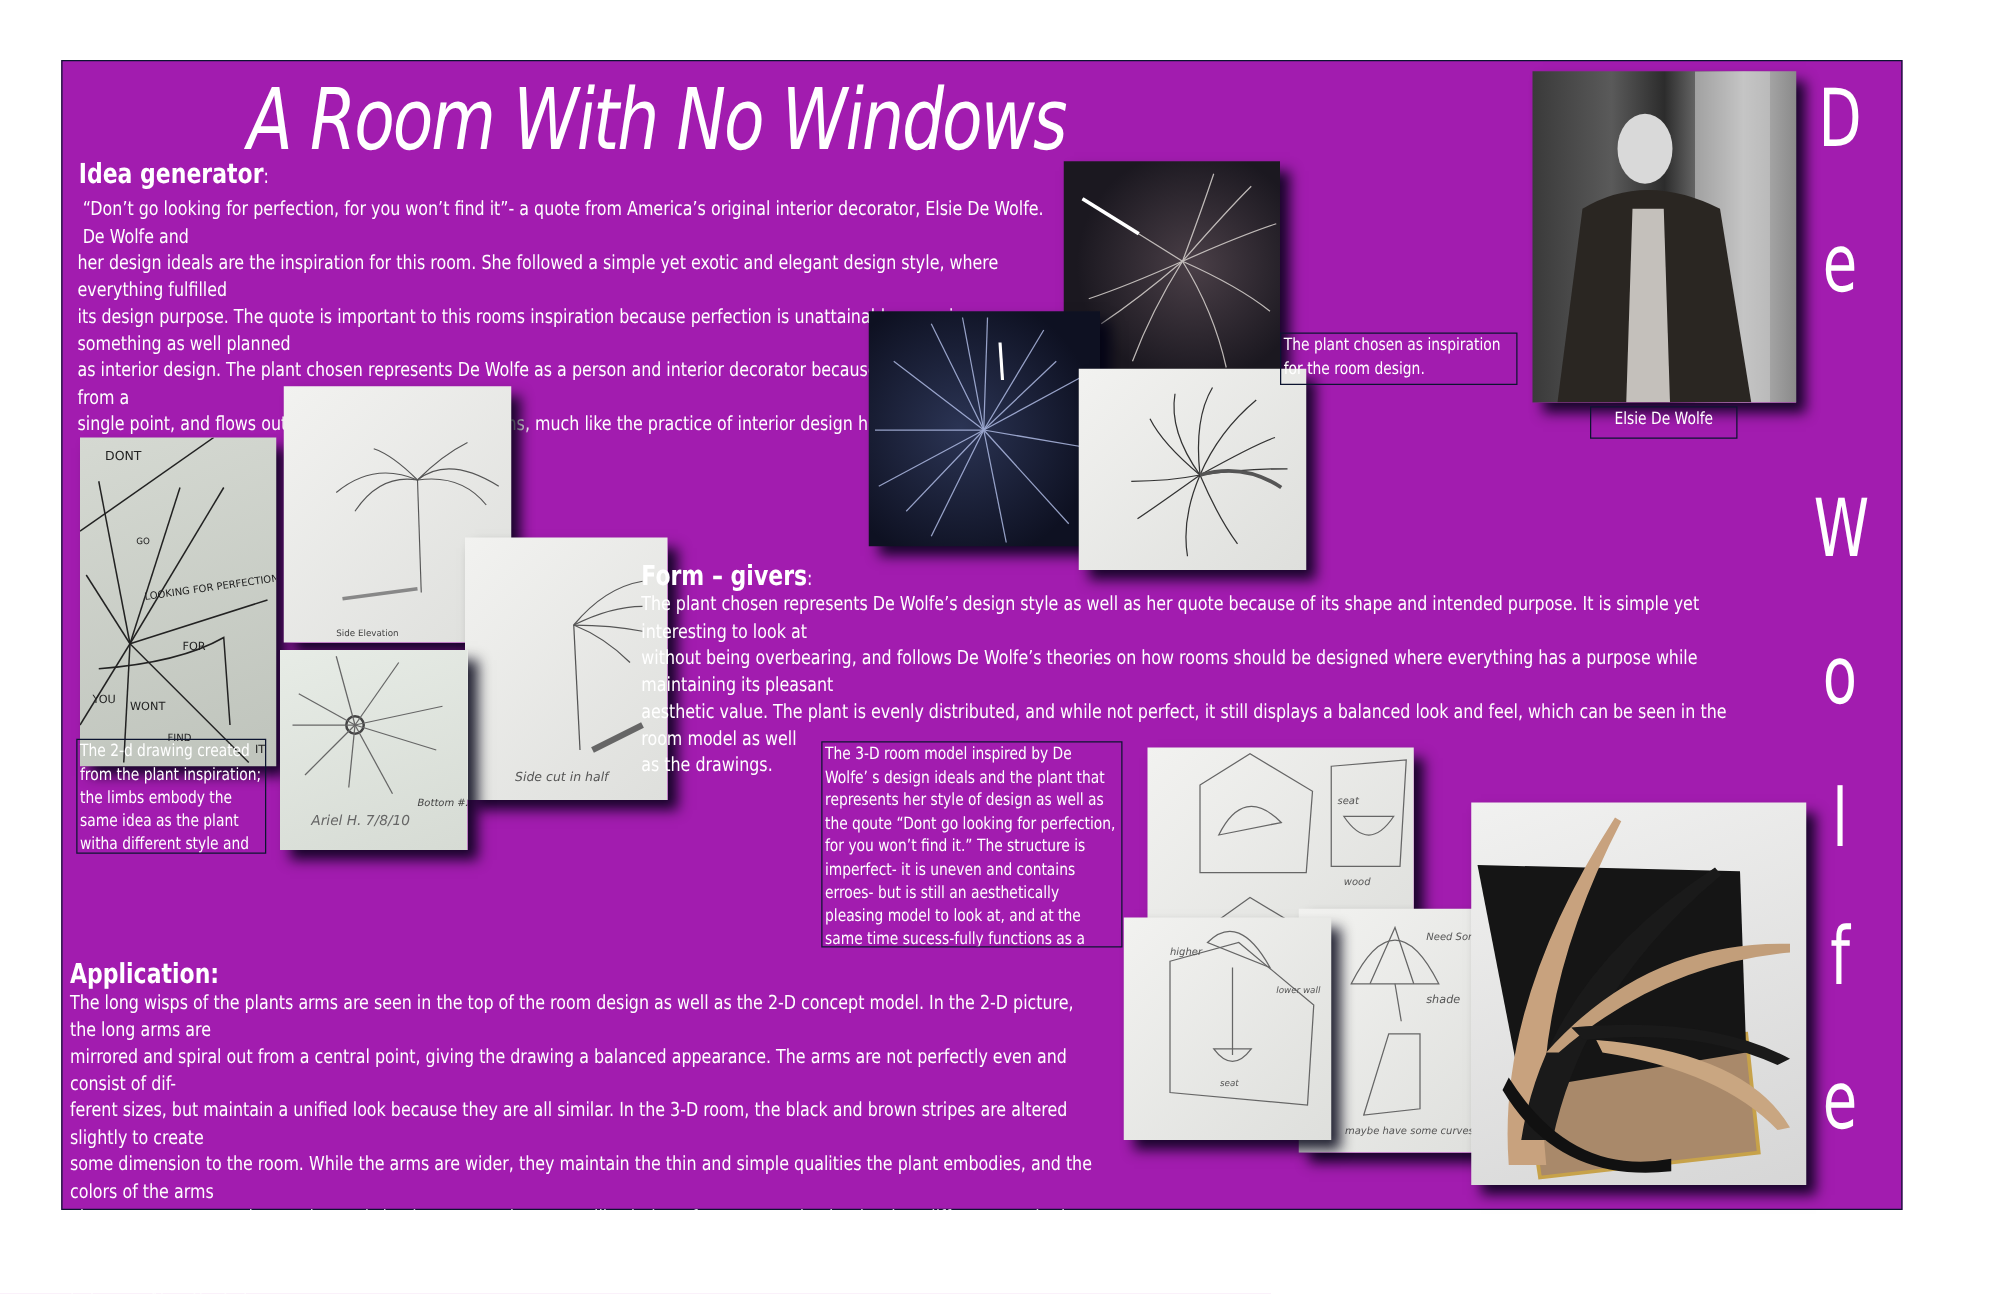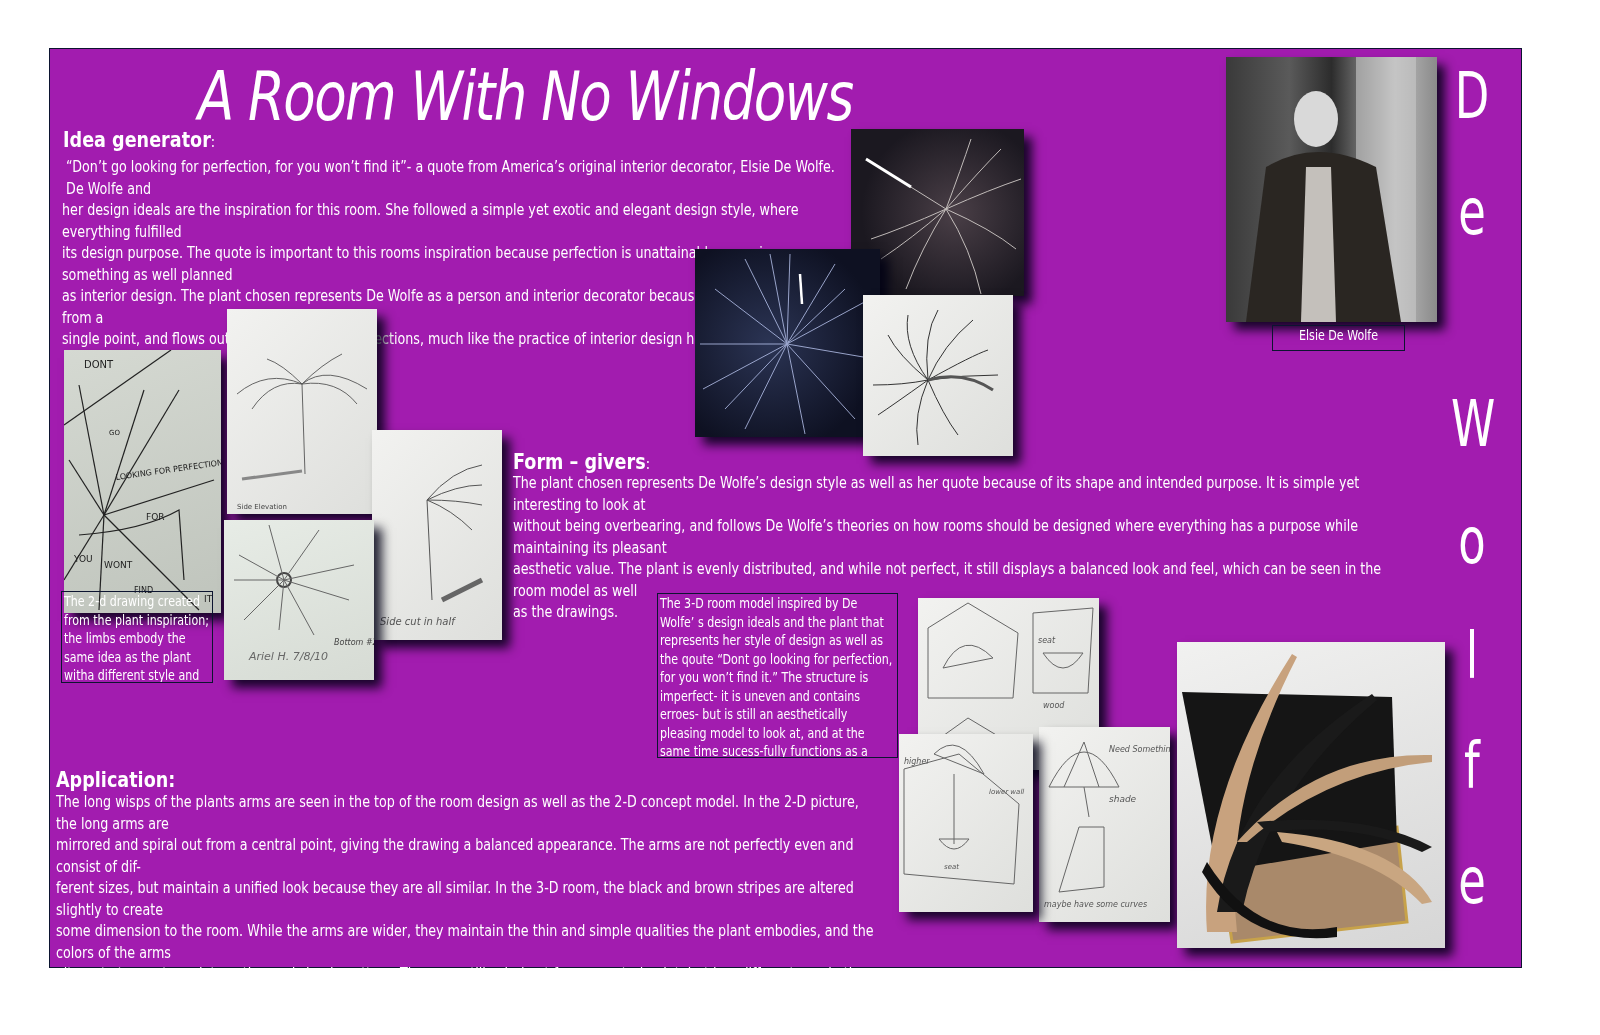--- a/index.html
+++ b/index.html
@@ -6,21 +6,21 @@
   body{width:1600px;height:1035px;position:relative;overflow:hidden;font-family:"Liberation Sans Narrow","Liberation Sans",sans-serif;}
   .panel{position:absolute;left:49px;top:48px;width:1473px;height:920px;background:#a21caf;border:1px solid #0c1430;box-sizing:border-box;}
   .abs{position:absolute;}
   .title{left:148px;top:8px;font-size:68px;color:#fff;font-style:italic;letter-spacing:-2px;transform:scaleX(0.78);transform-origin:left top;white-space:nowrap;font-family:"DejaVu Sans",sans-serif;font-weight:normal;}
   .heading{color:#fff;font-weight:bold;font-size:22px;transform:scaleX(0.8);transform-origin:left top;white-space:nowrap;font-family:"DejaVu Sans",sans-serif;}
   .heading .colon{font-weight:normal;font-size:16px;}
   .body-text{color:#fff;font-size:15.5px;line-height:21.5px;transform:scaleX(0.82);transform-origin:left top;font-family:"DejaVu Sans",sans-serif;}
   .caption{color:#fff;font-size:13.5px;line-height:18.5px;border:1.5px solid #0c1430;box-sizing:border-box;padding:0 2px;overflow:hidden;}
   .caption span{display:block;transform:scaleX(0.82);transform-origin:left top;width:122%;font-family:"DejaVu Sans",sans-serif;}
   .photo{position:absolute;box-shadow:8px 8px 10px rgba(0,0,20,0.85);overflow:hidden;}
-  .paper{background:linear-gradient(135deg,#f2f2f0,#dedfdc);}
+  .paper{background:linear-gradient(135deg,#f2f2f0,#dedfdc);padding-left:32px;}
   .dark{background:radial-gradient(circle at 60% 50%,#4a3f47,#1b1820 70%);}
   .vletter{position:absolute;color:#fff;font-size:64px;left:1392px;width:60px;text-align:center;font-family:"DejaVu Sans",sans-serif;transform:scaleX(0.7);}
   svg{display:block;width:100%;height:100%;}
 </style>
 </head>
 <body>
 
 <div class="panel">
 
   <div class="abs title">A Room With No Windows</div>
@@ -84,30 +84,33 @@
           <path d="M65 85 Q40 90 10 90"></path>
           <path d="M65 85 Q30 110 15 120"></path>
           <path d="M65 85 Q50 120 55 150"></path>
           <path d="M65 85 Q80 120 95 140"></path>
           <path d="M65 85 Q35 60 25 40"></path>
         <path d="M65 85 Q100 75 130 95" stroke-width="3" stroke="#555"></path>
       </g>
     </svg>
   </div>
 
+  <div class="abs caption" style="left:974px;top:217px;width:190px;height:42px;">
+    <span>The plant chosen as inspiration for the room design.</span>
+  </div>
 
   <div class="photo" style="left:1176px;top:8px;width:211px;height:265px;background:linear-gradient(90deg,#3a3a3a 0%,#5a5a5a 30%,#2c2c2c 50%,#bdbdbd 80%,#8a8a8a 100%);">
     <svg viewBox="0 0 211 265">
       <rect x="130" y="0" width="60" height="265" fill="#c9c9c9" opacity="0.6"></rect>
       <ellipse cx="90" cy="62" rx="22" ry="28" fill="#d9d9d9"></ellipse>
       <path d="M40 110 Q90 80 150 110 L175 265 L20 265 Z" fill="#2a2622"></path>
       <path d="M80 110 L105 110 L110 265 L75 265 Z" fill="#c4c0bb"></path>
     </svg>
   </div>
-  <div class="abs caption" style="left:1222px;top:276px;width:133px;height:26px;text-align:center;">
+  <div class="abs caption" style="left:1222px;top:276px;width:118px;height:26px;text-align:center;">
     <span>Elsie De Wolfe</span>
   </div>
 
   <div class="vletter" style="top:10px;">D</div>
   <div class="vletter" style="top:126px;">e</div>
   <div class="vletter" style="top:338px;">W</div>
   <div class="vletter" style="top:455px;">o</div>
   <div class="vletter" style="top:570px;">l</div>
   <div class="vletter" style="top:680px;">f</div>
   <div class="vletter" style="top:795px;">e</div>

